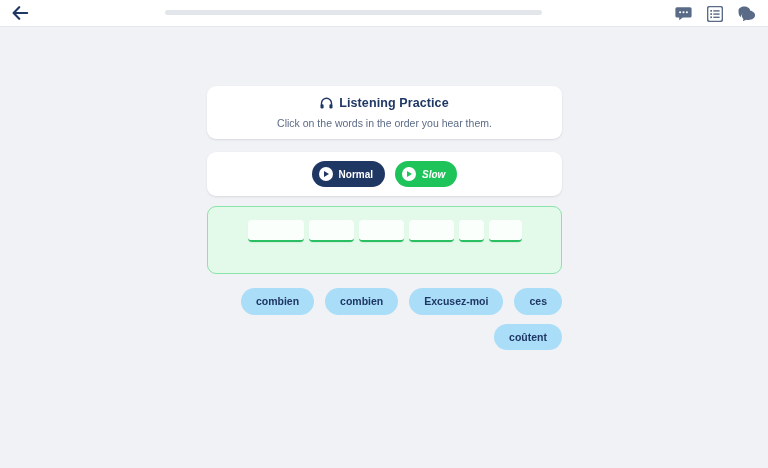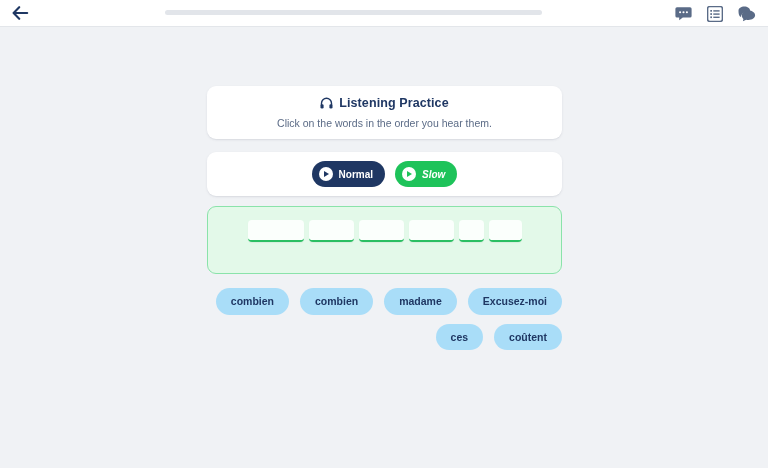--- a/index.html
+++ b/index.html
@@ -304,19 +304,18 @@
         <div class="slot" style="width: 45px;"></div>
         <div class="slot" style="width: 45px;"></div>
         <div class="slot" style="width: 25px;"></div>
         <div class="slot" style="width: 33px;"></div>
       </div>
   </div>
 
   <div class="word-bank" id="word-bank">
       <button class="word-chip">combien</button>
       <button class="word-chip">combien</button>
-      <button class="word-chip">madame</button>
       <button class="word-chip">Excusez-moi</button>
       <button class="word-chip">ces</button>
       <button class="word-chip">coûtent</button>
     </div>
 
 </div>
 
 </body></html>

